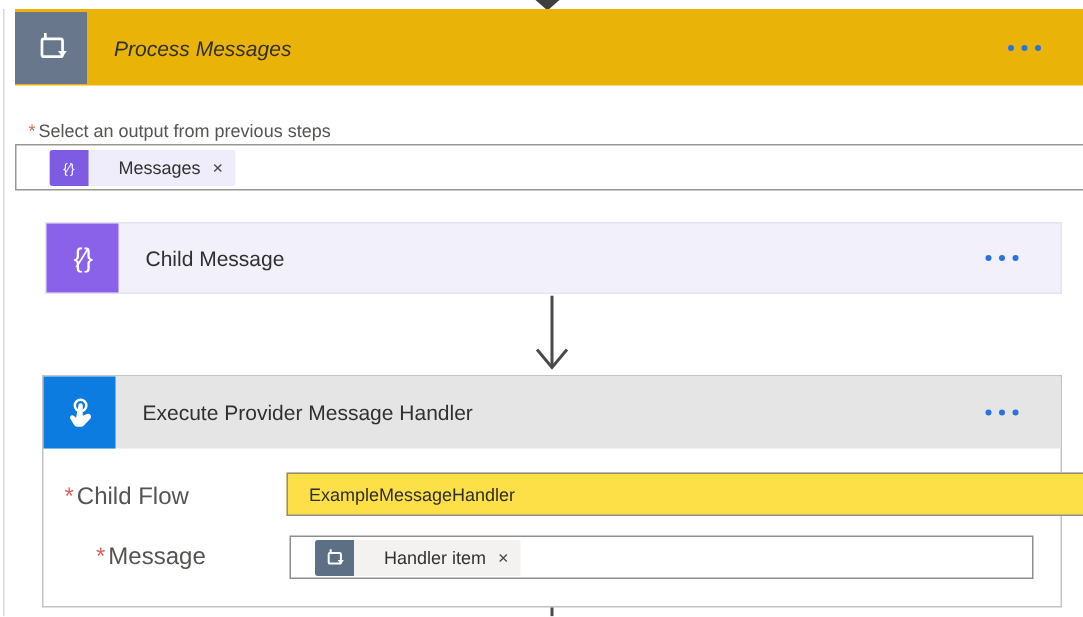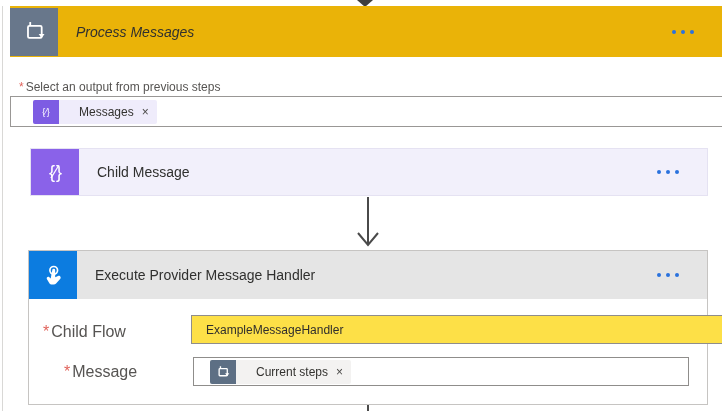--- a/index.html
+++ b/index.html
@@ -147,20 +147,20 @@
       <span class="chip gray-chip">
         <span class="chip-icon">
           <svg viewBox="0 0 24 24" width="16" height="16" aria-hidden="true">
             <g fill="none" stroke="#ffffff" stroke-width="2">
               <path d="M8.2 3.2 V7"></path>
               <rect x="6.2" y="7" width="12.2" height="10.6" rx="1.2"></rect>
             </g>
             <path d="M15.2 14 h6.2 l-3.1 4.4 z" fill="#ffffff"></path>
           </svg>
         </span>
-        <span class="chip-label">Current steps</span>
+        <span class="chip-label">Handler item</span>
         <span class="chip-close">×</span>
       </span>
     </div>
   </div>
 
   <div class="bottom-stub"></div>
 </div>
 
 </body></html>

